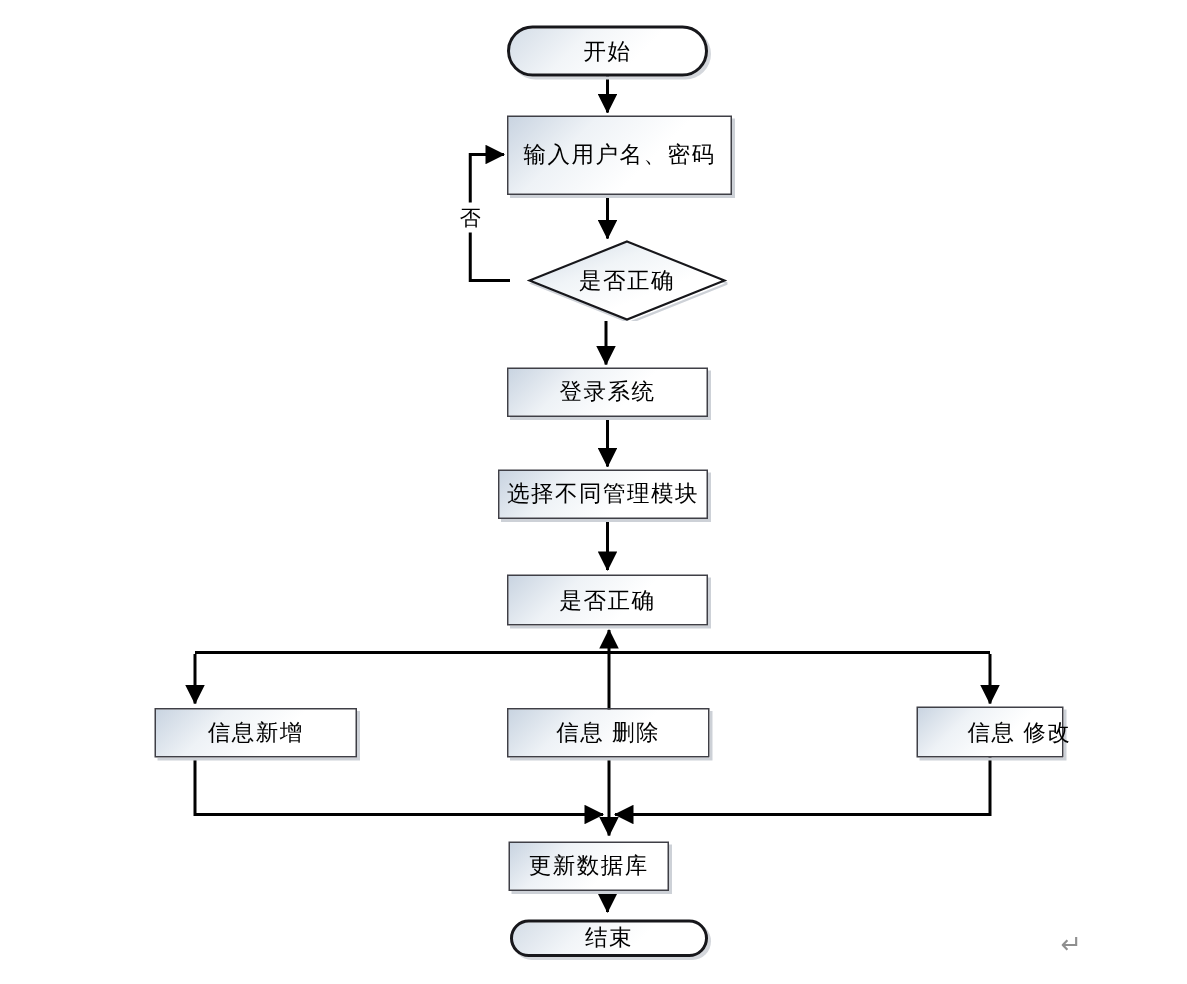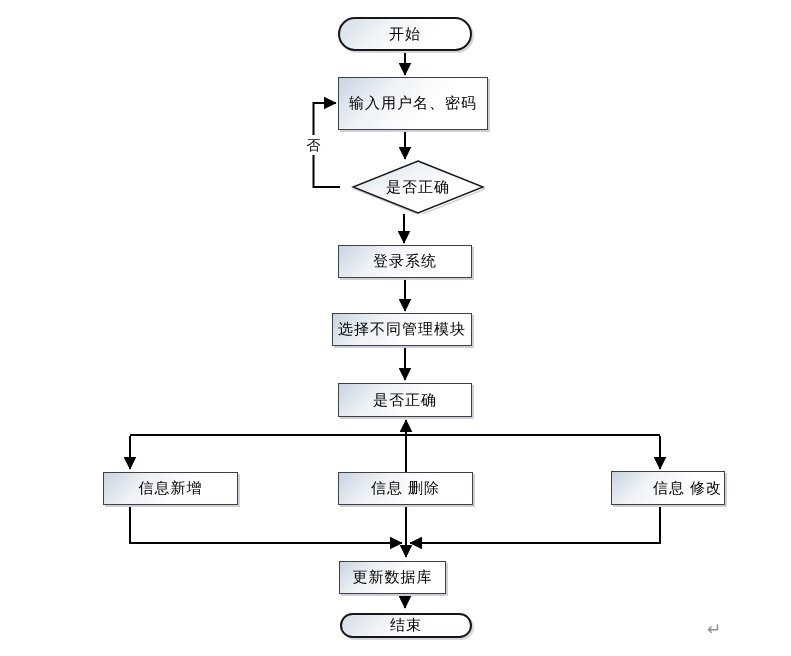--- a/index.html
+++ b/index.html
@@ -135,21 +135,21 @@
   </div>
 
   <div class="node box" style="left:63px; top:472px; width:135px; height:33px;margin-left:40px;">
     <span>信息新增</span>
   </div>
 
   <div class="node box" style="left:338px; top:472px; width:135px; height:33px;">
     <span>信息 删除</span>
   </div>
 
-  <div class="node box" style="left:611px; top:471px; width:114px; height:34px;padding-left:39px;">
+  <div class="node box" style="left:611px; top:471px; width:98px; height:34px;padding-left:39px;">
     <span>信息 修改</span>
   </div>
 
   <div class="node box" style="left:339px; top:561px; width:107px; height:33px;">
     <span>更新数据库</span>
   </div>
 
   <div class="node stadium" style="left:340px; top:613px; width:132px; height:25px;">
     <span>结束</span>
   </div>

